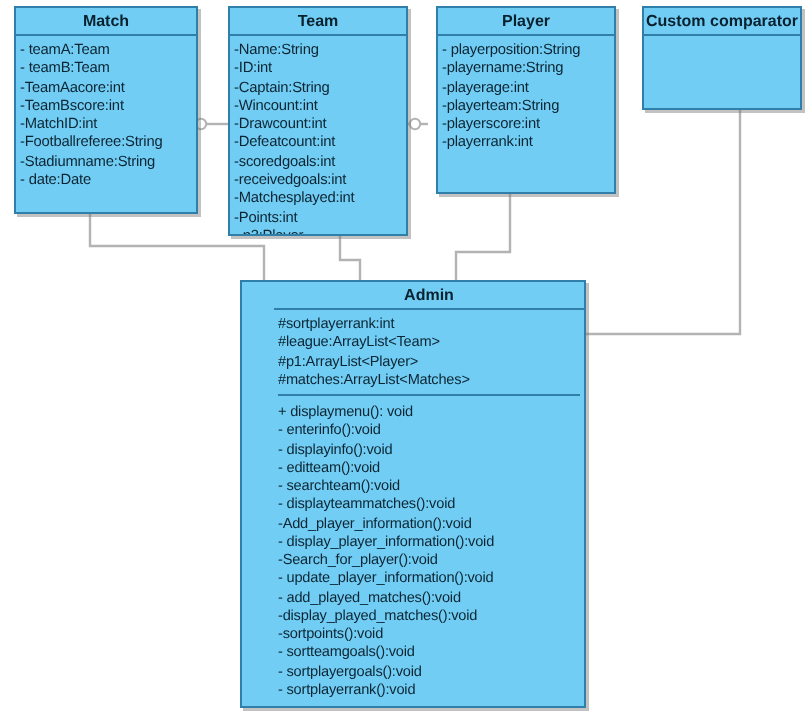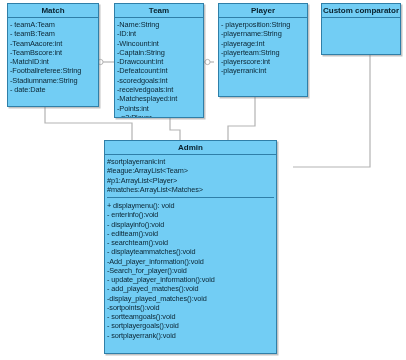--- a/index.html
+++ b/index.html
@@ -58,21 +58,21 @@
     line-height: 9.3px;
     color: #0b2533;
     white-space: nowrap;
     letter-spacing: -0.1px;
   }
   
   #class-match   { left: 7px;   top: 3px;   width: 92px;  height: 104px; }
   #class-team    { left: 114px; top: 3px;   width: 90px;  height: 115px; }
   #class-player  { left: 218px; top: 3px;   width: 90px;  height: 94px;  }
   #class-compar  { left: 321px; top: 3px;   width: 80px;  height: 52px;  }
-  #class-admin   { left: 104px; top: 140px; width: 173px; height: 214px; }
+  #class-admin   { left: 120px; top: 140px; width: 173px; height: 214px; padding-left: 16px; }
 
   #class-admin .uml-header { font-size: 8px; }
   #class-admin .uml-row { font-size: 7.3px; line-height: 9.25px; }
 </style>
 </head>
 <body>
 
 <div id="canvas">
 
   <svg id="connectors" viewBox="0 0 406 360" width="406" height="360">
@@ -108,22 +108,22 @@
       <div class="uml-row">-Stadiumname:String</div>
       <div class="uml-row">- date:Date</div>
     </div>
   </div>
 
   <div class="uml-class" id="class-team">
     <div class="uml-header">Team</div>
     <div class="uml-section">
       <div class="uml-row">-Name:String</div>
       <div class="uml-row">-ID:int</div>
+      <div class="uml-row">-Captain:String</div>
       <div class="uml-row">-Wincount:int</div>
-      <div class="uml-row">-Captain:String</div>
       <div class="uml-row">-Drawcount:int</div>
       <div class="uml-row">-Defeatcount:int</div>
       <div class="uml-row">-scoredgoals:int</div>
       <div class="uml-row">-receivedgoals:int</div>
       <div class="uml-row">-Matchesplayed:int</div>
       <div class="uml-row">-Points:int</div>
       <div class="uml-row">- p3:Player</div>
     </div>
   </div>
 
@@ -153,20 +153,21 @@
     </div>
     <div class="uml-divider"></div>
     <div class="uml-section">
       <div class="uml-row">+ displaymenu(): void</div>
       <div class="uml-row">- enterinfo():void</div>
       <div class="uml-row">- displayinfo():void</div>
       <div class="uml-row">- editteam():void</div>
       <div class="uml-row">- searchteam():void</div>
       <div class="uml-row">- displayteammatches():void</div>
       <div class="uml-row">-Add_player_information():void</div>
+      <div class="uml-row">- display_player_information():void</div>
       <div class="uml-row">-Search_for_player():void</div>
       <div class="uml-row">- update_player_information():void</div>
       <div class="uml-row">- add_played_matches():void</div>
       <div class="uml-row">-display_played_matches():void</div>
       <div class="uml-row">-sortpoints():void</div>
       <div class="uml-row">- sortteamgoals():void</div>
       <div class="uml-row">- sortplayergoals():void</div>
       <div class="uml-row">- sortplayerrank():void</div>
     </div>
   </div>

